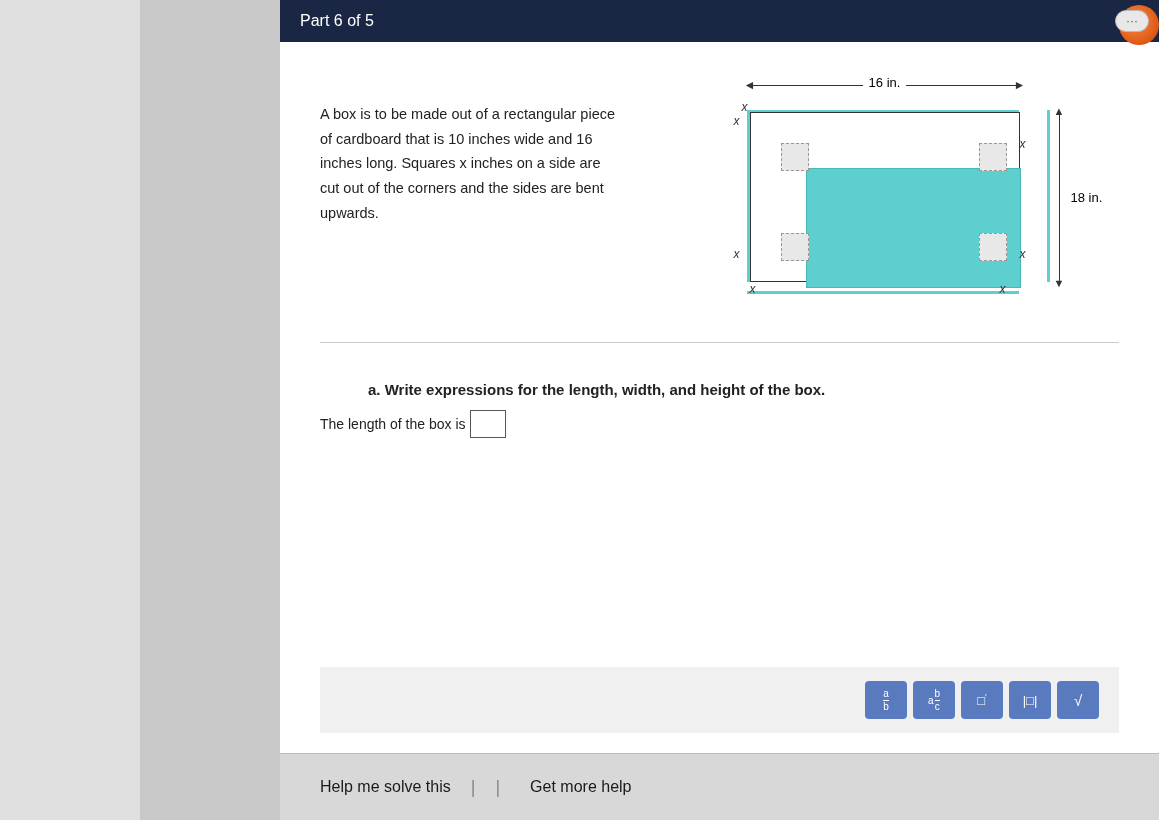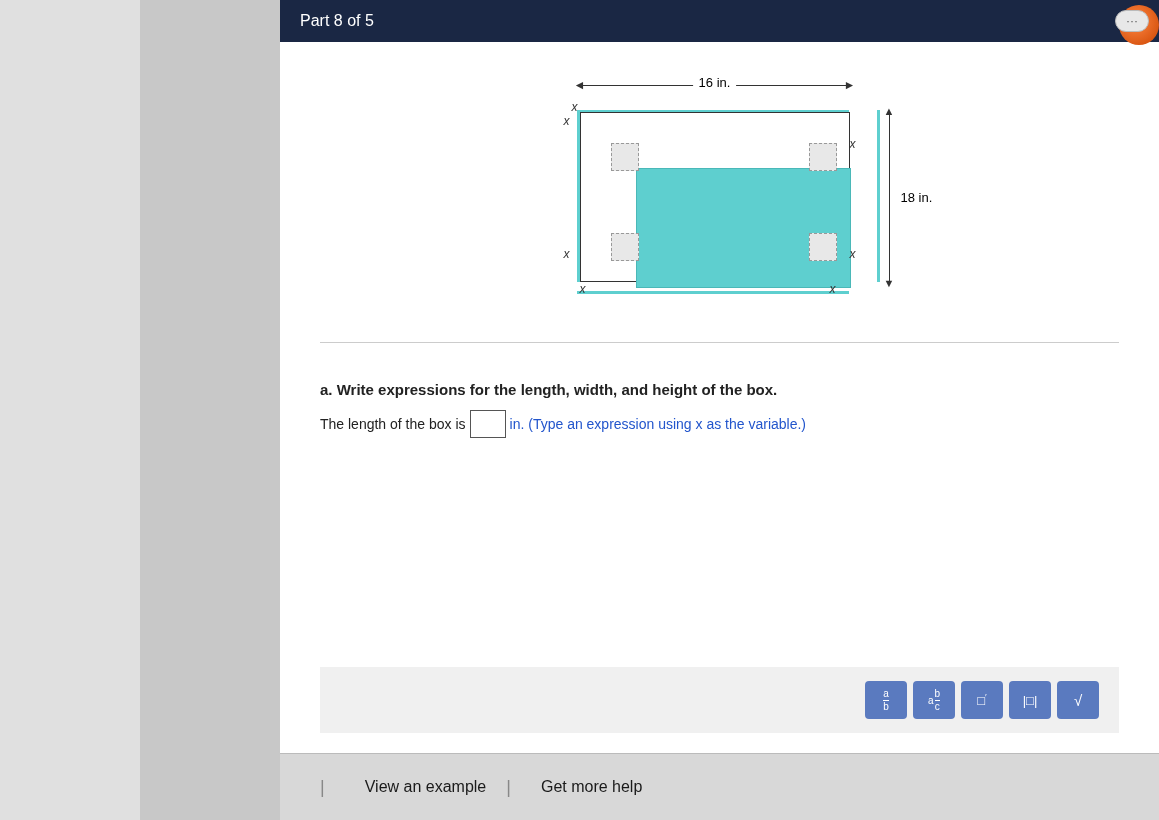--- a/index.html
+++ b/index.html
@@ -188,20 +188,21 @@
 
     .question-section {
       margin-top: 10px;
     }
 
     .question-label {
       font-size: 15px;
       font-weight: 600;
       color: #222;
       margin-bottom: 12px;
+      margin-left: 48px;
     }
 
     .question-label span {
       font-weight: bold;
     }
 
     .answer-row {
       font-size: 14px;
       color: #222;
       display: flex;
@@ -340,27 +341,28 @@
 </head>
 <body>
 
 <div class="left-sidebar"></div>
 
 <div class="main-container">
 
   <div class="orange-circle"></div>
 
   <div class="header-bar">
-    <span>Part 8 of 5</span>
+    <span>Part 6 of 5</span>
   </div>
 
   <div class="content-area">
 
     <div class="problem-section">
 
+      <div class="problem-text">A box is to be made out of a rectangular piece of cardboard that is 10 inches wide and 16 inches long. Squares x inches on a side are cut out of the corners and the sides are bent upwards.</div>
 
       <div class="diagram-container">
         <div class="diagram-wrapper">
 
           <div class="top-arrow-line">
             <span style="background:white; padding: 0 6px; font-size:13px; position:absolute; top:-10px; left:50%; transform:translateX(-50%)">16 in.</span>
           </div>
 
           <span class="x-label" style="top: 18px; left: 22px;">x</span>
 
@@ -402,21 +404,20 @@
 
     <div class="question-section">
       <div class="question-label">
         <span>a.</span>
         <span>Write expressions for the length, width, and height of the box.</span>
       </div>
 
       <div class="answer-row">
         <span>The length of the box is</span>
         <input type="text" class="answer-input" style="">
-        <span style="color:#2255cc;">in. (Type an expression using x as the variable.)</span>
       </div>
     </div>
 
     <div class="math-toolbar-area">
       <button class="math-btn fraction">
         <span style="display:flex; flex-direction:column; align-items:center; line-height:1.1;">
           <span style="font-size:10px; border-bottom:1px solid white; padding-bottom:1px;">a</span>
           <span style="font-size:10px;">b</span>
         </span>
       </button>
@@ -436,19 +437,19 @@
         <span style="font-size:13px;">|□|</span>
       </button>
       <button class="math-btn">
         <span style="font-size:15px;">√</span>
       </button>
     </div>
 
   </div>
 
   <div class="footer-bar">
+    <button class="footer-btn">Help me solve this</button>
     <span class="footer-divider">|</span>
-    <button class="footer-btn-2">View an example</button>
     <span class="footer-divider">|</span>
     <button class="footer-btn-3">Get more help</button>
   </div>
 
 </div>
 
 </body></html>

